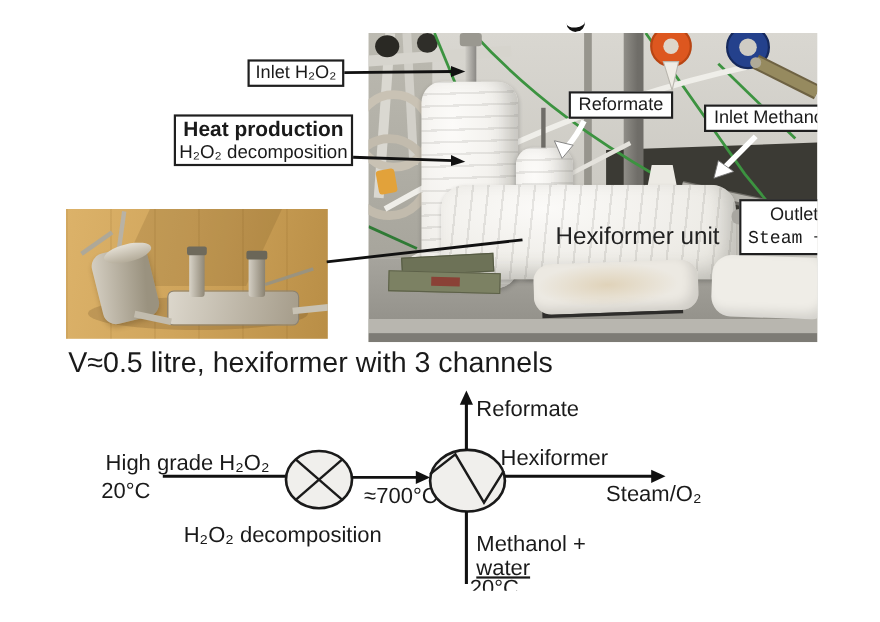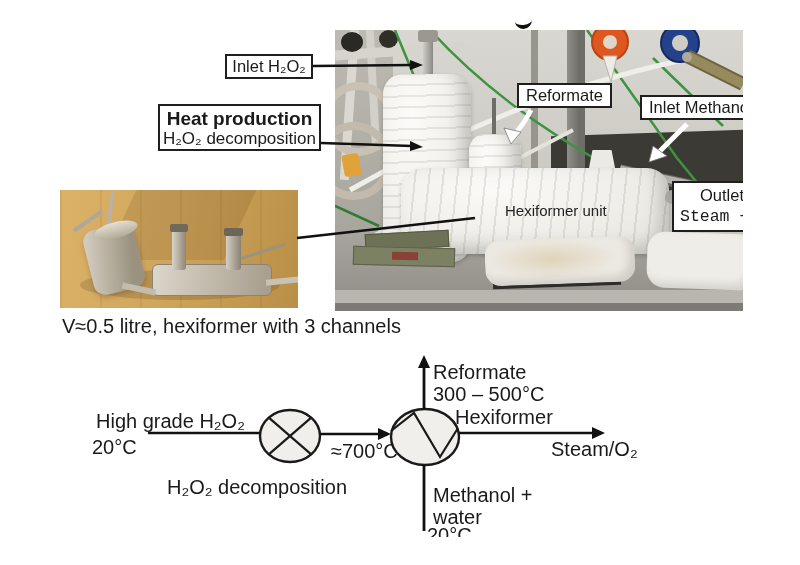--- a/index.html
+++ b/index.html
@@ -130,21 +130,21 @@
       <path d="M 352,94 L 324,122" stroke="#ffffff" stroke-width="5" fill="none"></path>
       <polygon points="314,132 318,116 332,126" fill="#ffffff" stroke="#777" stroke-width="0.8"></polygon>
     </svg>
 
     <div class="photo-label" style="left:182px;top:53px;">
       <span>Reformate</span>
     </div>
     <div class="photo-label" style="left:305px;top:65px;width:135px;">
       <span>Inlet Methanol</span>
     </div>
-    <div class="abs" style="left:170px;top:172px;font-size:15px;z-index:30;color:#222;">Hexiformer unit</div>
+    <div class="abs" style="left:170px;top:172px;font-size:22px;z-index:30;color:#222;">Hexiformer unit</div>
     <div class="photo-label" style="left:337px;top:151px;width:100px;line-height:1.3;padding:2px 6px;">
       <div style="text-align:center;">Outlet</div>
       <div style="text-align:left;font-family:Liberation Mono, monospace;">Steam +</div>
     </div>
   </div>
 
   <div class="abs" style="left:515px;top:16px;width:17px;height:9px;border-bottom:4px solid #111;
               border-radius:0 0 9px 9px;transform:rotate(-6deg);"></div>
 
   <div id="small-photo">
@@ -164,21 +164,21 @@
     <div class="abs" style="left:112px;top:38px;width:14px;height:42px;background:linear-gradient(90deg,#d8d3c8,#8f8776);border-radius:3px;"></div>
     <div class="abs" style="left:110px;top:34px;width:18px;height:8px;background:#6f6a5c;border-radius:2px;"></div>
     <div class="abs" style="left:166px;top:42px;width:15px;height:38px;background:linear-gradient(90deg,#d4cfc4,#8a8271);border-radius:3px;"></div>
     <div class="abs" style="left:164px;top:38px;width:19px;height:8px;background:#6b6658;border-radius:2px;"></div>
 
     <div class="abs" style="left:62px;top:96px;width:34px;height:6px;background:#c2bcae;transform:rotate(12deg);"></div>
     <div class="abs" style="left:206px;top:88px;width:34px;height:6px;background:#c8c2b4;transform:rotate(-6deg);"></div>
     <div class="abs" style="left:180px;top:60px;width:46px;height:3px;background:#9a937f;transform:rotate(-18deg);"></div>
   </div>
 
-  <div class="txt" style="left:62px;top:315px;font-size:20px;">V≈0.5 litre, hexiformer with 3 channels</div>
+  <div class="txt" style="left:62px;top:315px;font-size:26px;">V≈0.5 litre, hexiformer with 3 channels</div>
 
   <div class="callout" style="left:225px;top:54px;width:88px;height:25px;font-size:16.5px;line-height:21px;">
     <span>Inlet H₂O₂</span>
   </div>
 
   <div class="callout" style="left:158px;top:104px;width:163px;height:47px;padding-top:2px;">
     <div style="font-weight:bold;font-size:19px;line-height:21px;">Heat production</div>
     <div style="font-size:17px;line-height:19px;">H₂O₂ decomposition</div>
   </div>
 
@@ -224,22 +224,21 @@
     </g>
 
     <line x1="424" y1="465" x2="424" y2="531" stroke="#111" stroke-width="2.8"></line>
   </svg>
 
   <div class="txt" style="left:96px;top:410px;text-align:center;">High grade H₂O₂</div>
   <div class="txt" style="left:92px;top:436px;">20°C</div>
   <div class="txt" style="left:167px;top:476px;">H₂O₂ decomposition</div>
   <div class="txt" style="left:331px;top:440px;">≈700°C</div>
   <div class="txt" style="left:433px;top:361px;">Reformate</div>
-  <div class="txt" style="left:433px;top:383px;">300 – 500°C</div>
   <div class="txt" style="left:455px;top:406px;">Hexiformer</div>
   <div class="txt" style="left:551px;top:438px;">Steam/O₂</div>
   <div class="txt" style="left:433px;top:484px;">Methanol +</div>
-  <div class="txt" style="left:433px;top:506px;">water</div>
+  <div class="txt" style="left:433px;top:506px;text-decoration:underline;">water</div>
   <div class="abs" style="left:427px;top:524px;width:60px;height:13px;overflow:hidden;">
     <span class="txt" style="position:static;font-size:20px;">20°C</span>
   </div>
 
 </div>
 
 </body></html>

